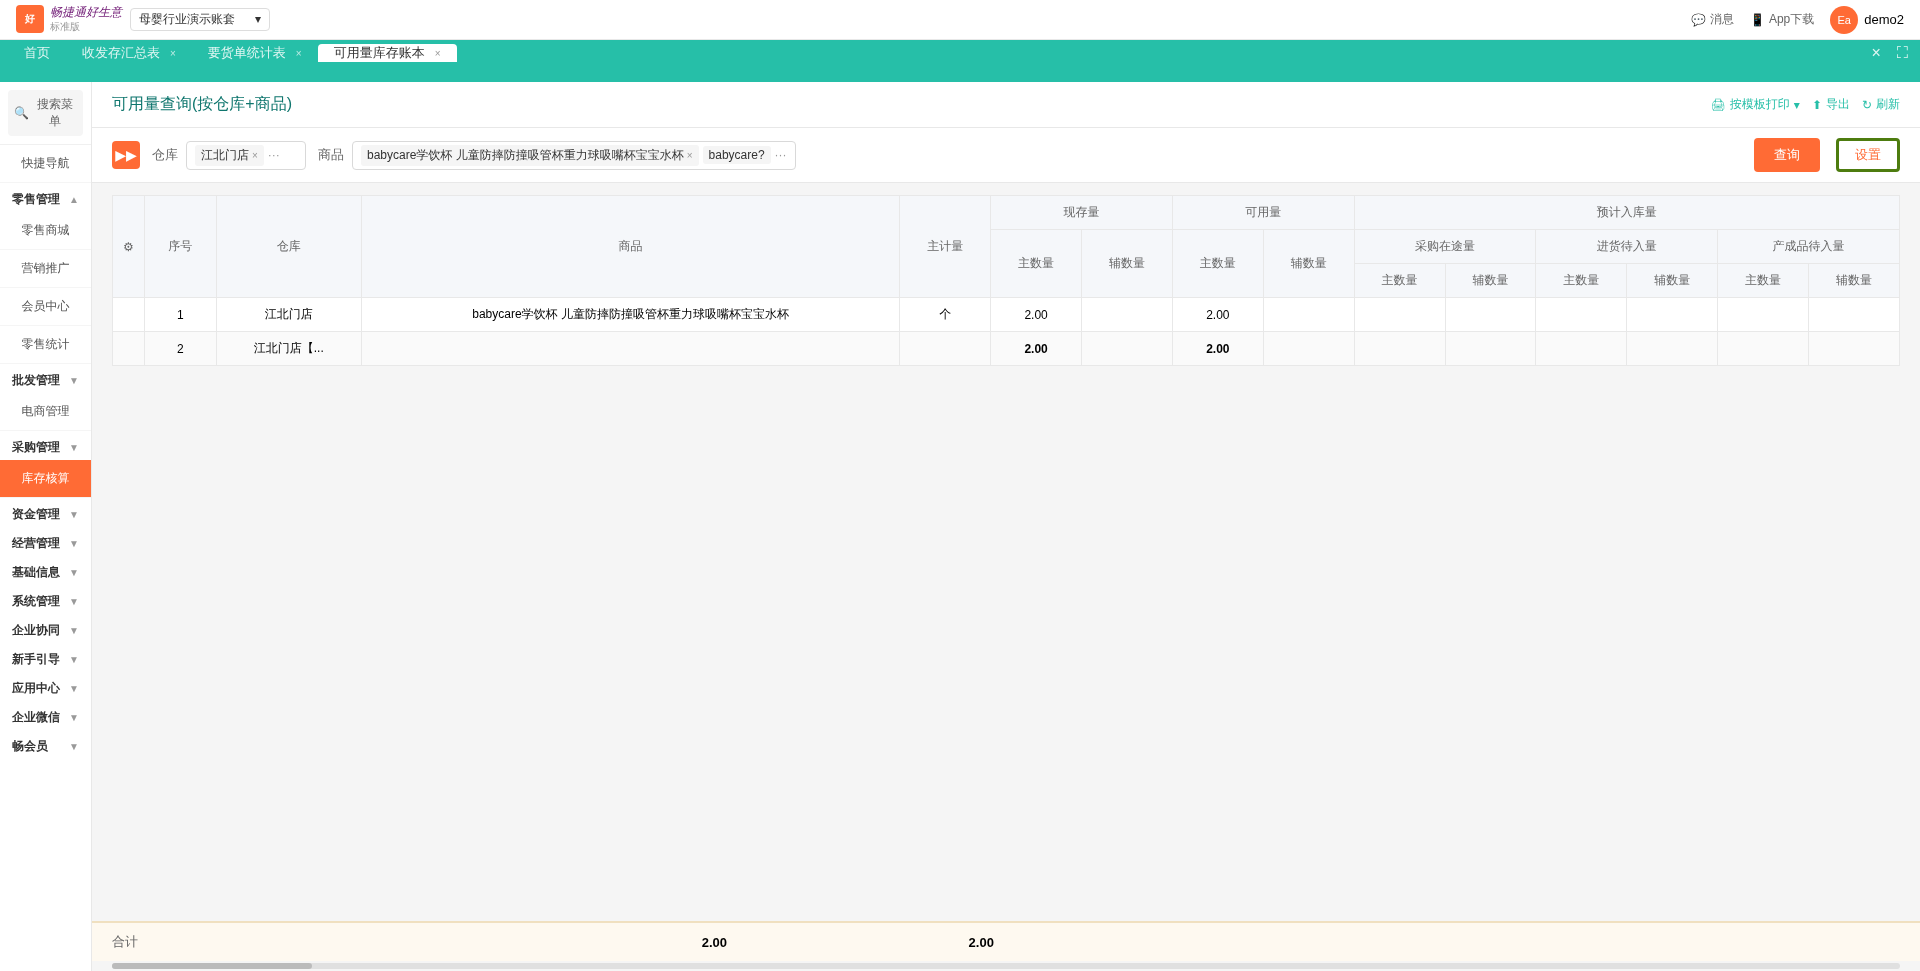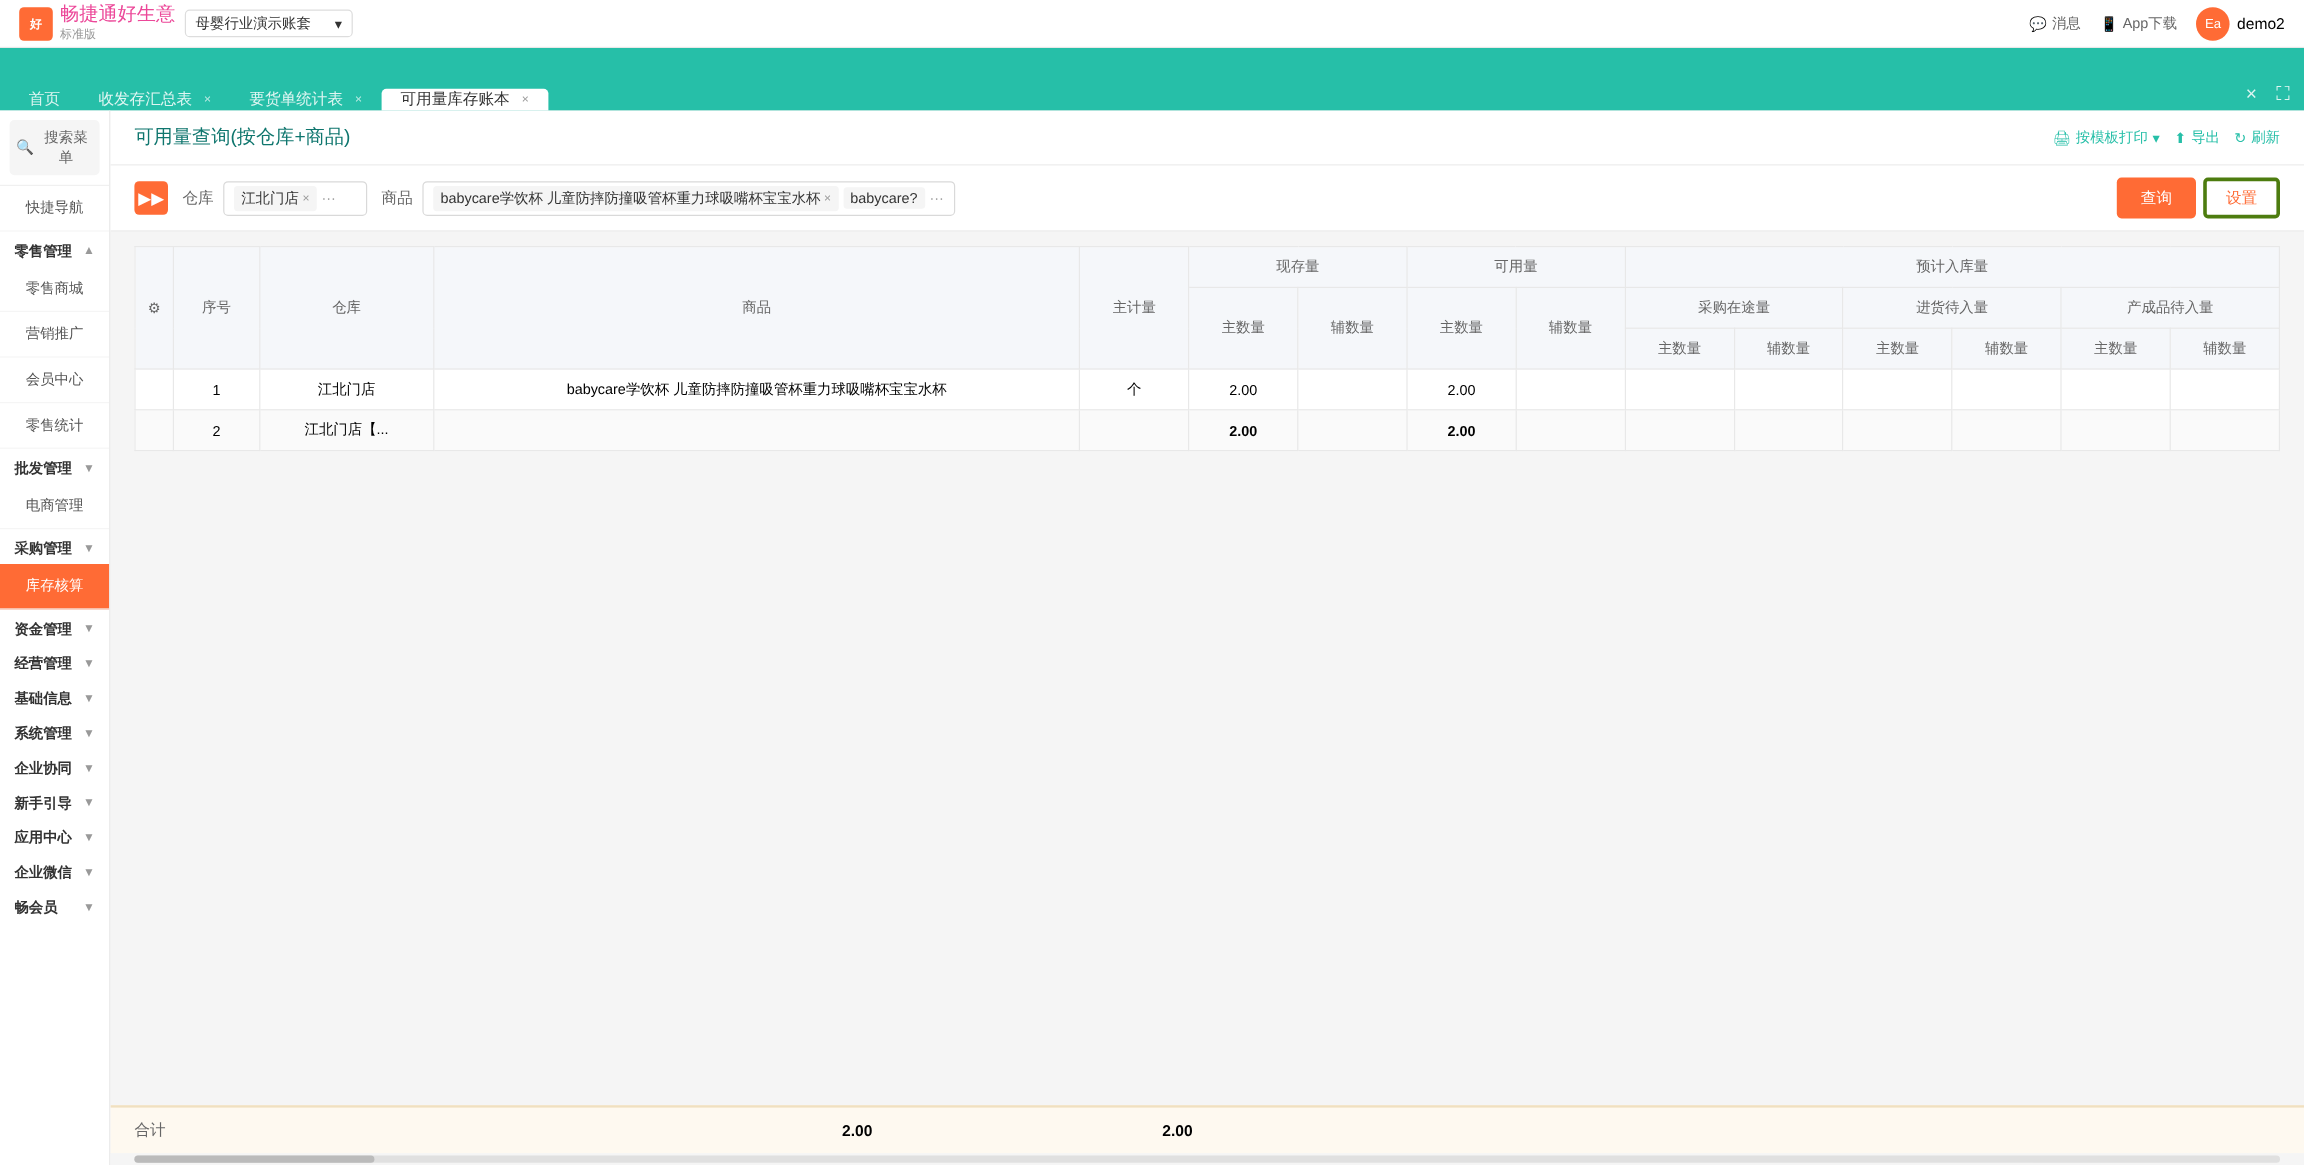--- a/index.html
+++ b/index.html
@@ -3,29 +3,29 @@
   <meta charset="utf-8">
   <style>
     * { box-sizing: border-box; margin: 0; padding: 0; }
     body { font-family: 'Microsoft YaHei', Arial, sans-serif; font-size: 13px; background: #f5f5f5; display: flex; flex-direction: column; height: 971px; overflow: hidden; }
 
     
     .top-bar { background: #fff; height: 40px; display: flex; align-items: center; padding: 0 16px; border-bottom: 1px solid #e8e8e8; justify-content: space-between; flex-shrink: 0; }
     .top-bar-left { display: flex; align-items: center; gap: 8px; }
     .logo-area { display: flex; align-items: center; gap: 6px; }
     .logo-icon { width: 28px; height: 28px; background: #ff6b35; border-radius: 4px; display: flex; align-items: center; justify-content: center; color: white; font-size: 10px; font-weight: bold; }
-    .logo-text { font-size: 16px; color: #ec4899; line-height: 1.2; }
+    .logo-text { font-size: 12px; color: #701a75; line-height: 1.2; font-style: italic; }
     .logo-sub { font-size: 10px; color: #999; }
     .industry-select { display: flex; align-items: center; gap: 0; border: 1px solid #ddd; border-radius: 4px; padding: 2px 8px; font-size: 12px; color: #333; cursor: pointer; background: #fff; min-width: 140px; justify-content: space-between; }
     .top-bar-right { display: flex; align-items: center; gap: 16px; }
     .top-btn { display: flex; align-items: center; gap: 4px; font-size: 12px; color: #666; cursor: pointer; }
     .user-avatar { width: 28px; height: 28px; border-radius: 50%; background: #ff6b35; display: flex; align-items: center; justify-content: center; color: white; font-size: 11px; font-weight: normal; }
 
     
-    .nav-tabs { background: #26bfa8; height: 52px; display: flex; align-items: flex-end; flex-shrink: 0; padding: 0 8px; }
+    .nav-tabs { background: #26bfa8; height: 42px; display: flex; align-items: flex-start; flex-shrink: 0; padding: 0 8px; }
     .nav-tab { display: flex; align-items: center; padding: 0 16px; font-size: 13px; color: rgba(255,255,255,0.85); cursor: pointer; gap: 6px; border-radius: 4px 4px 0 0; margin-top: 4px; }
     .nav-tab.active { background: #fff; color: #333; }
     .nav-tab .close-x { font-size: 10px; color: #999; cursor: pointer; margin-left: 4px; }
     .nav-tab:not(.active) .close-x { color: rgba(255,255,255,0.7); }
     .nav-actions { margin-left: auto; display: flex; align-items: center; gap: 8px; }
     .nav-action-btn { color: rgba(255,255,255,0.85); font-size: 16px; cursor: pointer; padding: 4px; }
 
     
     .main-layout { display: flex; flex: 1; overflow: hidden; }
 
@@ -49,21 +49,21 @@
 
     
     .filter-area { background: #fff; padding: 10px 20px; border-bottom: 1px solid #e8e8e8; display: flex; align-items: center; gap: 12px; flex-shrink: 0; }
     .filter-expand-btn { width: 28px; height: 28px; background: #ff6b35; border-radius: 4px; display: flex; align-items: center; justify-content: center; color: white; cursor: pointer; font-size: 14px; flex-shrink: 0; }
     .filter-group { display: flex; align-items: center; gap: 8px; }
     .filter-label { font-size: 13px; color: #666; }
     .filter-tag-container { display: flex; align-items: center; gap: 4px; border: 1px solid #d9d9d9; border-radius: 4px; padding: 3px 8px; min-width: 120px; background: #fff; }
     .filter-tag { background: #f5f5f5; border-radius: 3px; padding: 2px 6px; font-size: 12px; color: #333; display: flex; align-items: center; gap: 3px; }
     .filter-tag .remove { color: #999; cursor: pointer; font-size: 10px; }
     .filter-more { color: #999; font-size: 12px; cursor: pointer; }
-    .filter-actions { margin-left: auto; display: flex; gap: 6px; }
+    .filter-actions { margin-left: auto; display: flex; gap: 16px; }
     .btn-query { background: #ff6b35; color: #fff; border: none; border-radius: 4px; padding: 5px 20px; font-size: 13px; cursor: pointer; }
     .btn-settings { background: #fff; color: #ff6b35; border: 3px solid #4d7c0f; border-radius: 4px; padding: 5px 16px; font-size: 13px; cursor: pointer; }
 
     
     .table-container { flex: 1; overflow: auto; padding: 12px 20px; }
     .data-table { width: 100%; border-collapse: collapse; background: #fff; border: 1px solid #e8e8e8; }
     .data-table th, .data-table td { border: 1px solid #e8e8e8; padding: 8px 10px; font-size: 12px; text-align: center; }
     .data-table th { background: #f5f7fa; color: #666; font-weight: 500; }
     .data-table tbody tr:nth-child(even) { background: #fafafa; }
     .th-group { background: #f0f4f8; font-weight: 600; color: #444; }

